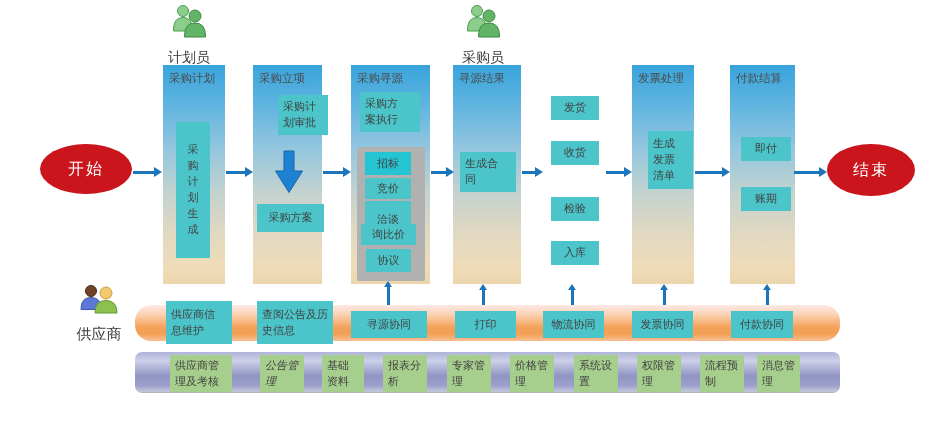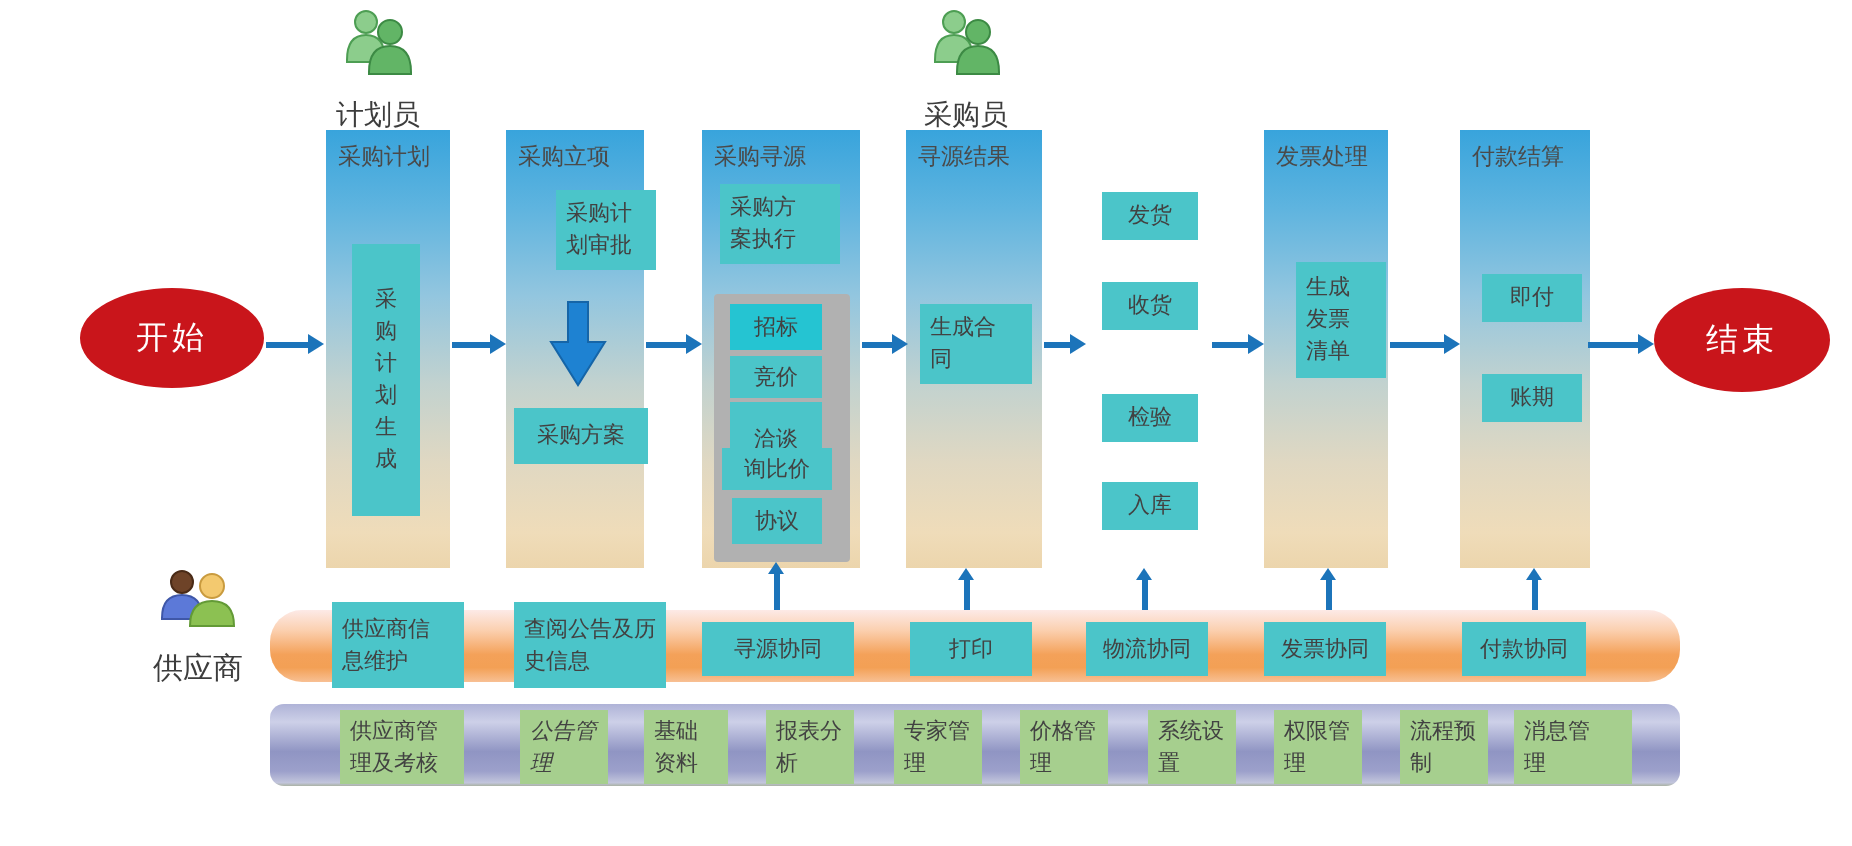--- a/index.html
+++ b/index.html
@@ -220,16 +220,16 @@
   <div class="bar-box green ml" style="left:447px; top:355px; width:44px; height:37px;">专家管
 理</div>
   <div class="bar-box green ml" style="left:510px; top:355px; width:44px; height:37px;">价格管
 理</div>
   <div class="bar-box green ml" style="left:574px; top:355px; width:44px; height:37px;">系统设
 置</div>
   <div class="bar-box green ml" style="left:637px; top:355px; width:44px; height:37px;">权限管
 理</div>
   <div class="bar-box green ml" style="left:700px; top:355px; width:44px; height:37px;">流程预
 制</div>
-  <div class="bar-box green ml" style="left:757px; top:355px; width:59px; height:37px;">消息管
+  <div class="bar-box green ml" style="left:757px; top:355px; width:43px; height:37px;">消息管
 理</div>
 
 </div>
 
 </body></html>

